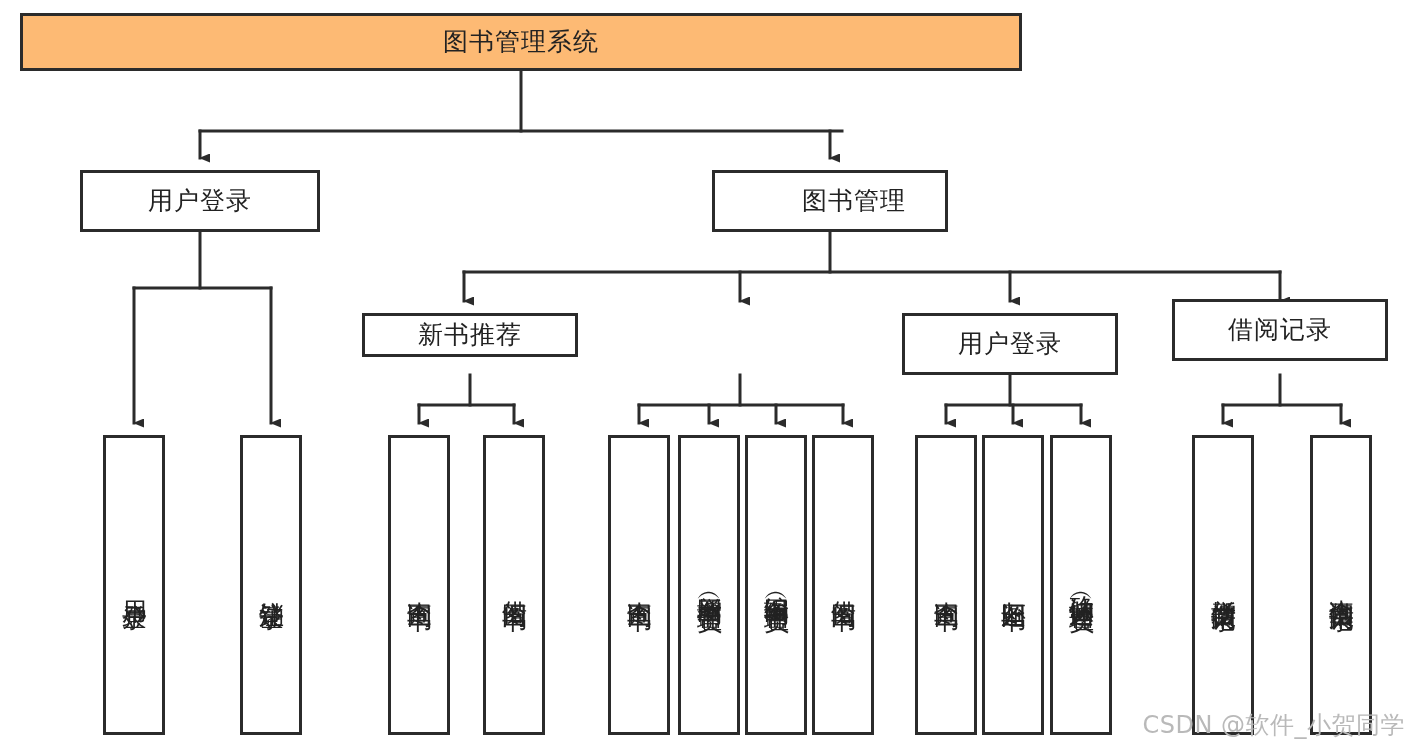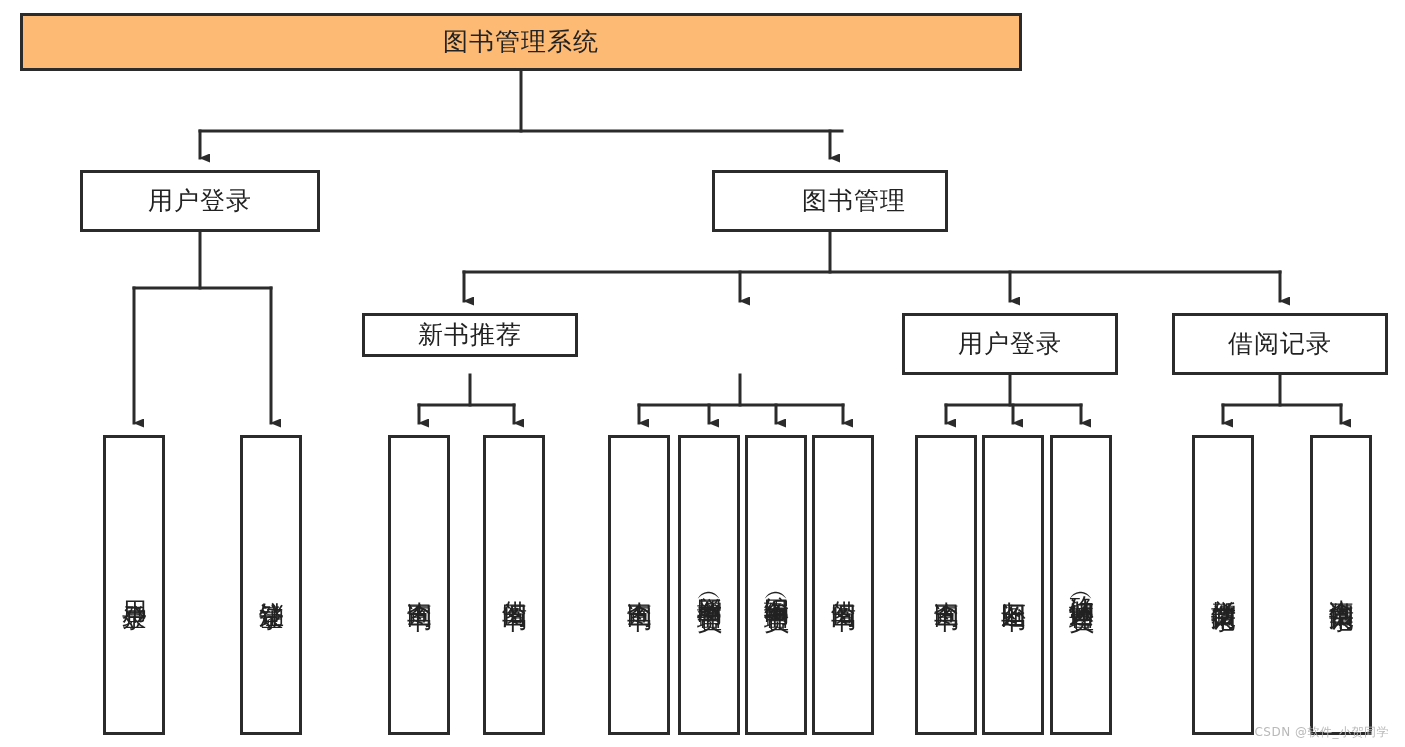--- a/index.html
+++ b/index.html
@@ -52,23 +52,23 @@
     writing-mode: vertical-rl;
     text-orientation: upright;
     font-size: 25px;
     line-height: 1.28;
     letter-spacing: 2px;
     white-space: normal;
     max-height: 272px;
   }
   .watermark {
     position: absolute;
-    right: 16px;
+    right: 0;
     bottom: 6px;
-    font-size: 12px;
+    font-size: 24px;
     color: #b9b9b9;
     letter-spacing: 0.5px;
     z-index: 9;
     white-space: nowrap;
     font-family: "DejaVu Sans", "Liberation Sans", sans-serif;
   }
 </style>
 </head>
 <body>
 
@@ -134,21 +134,21 @@
   <div class="node" style="left: 712px; top: 170px; width: 236px; height: 62px; border-color: rgb(43, 43, 43); background: rgb(255, 255, 255); padding-left: 48px;">
     <span class="node-label" style="color: rgb(34, 34, 34);">图书管理</span>
   </div>
 
   <div class="node" style="left: 362px; top: 313px; width: 216px; height: 44px; border-color: rgb(43, 43, 43); background: rgb(255, 255, 255);">
     <span class="node-label" style="color: rgb(34, 34, 34);">新书推荐</span>
   </div>
   <div class="node" style="left: 902px; top: 313px; width: 216px; height: 62px; border-color: rgb(43, 43, 43); background: rgb(255, 255, 255);">
     <span class="node-label" style="color: rgb(34, 34, 34);">用户登录</span>
   </div>
-  <div class="node" style="left: 1172px; top: 313px; width: 216px; height: 62px; border-color: rgb(43, 43, 43); background: rgb(255, 255, 255);">
+  <div class="node" style="left: 1172px; top: 299px; width: 216px; height: 62px; border-color: rgb(43, 43, 43); background: rgb(255, 255, 255);">
     <span class="node-label" style="color: rgb(34, 34, 34);">借阅记录</span>
   </div>
 
   <div class="node leaf" style="left: 103px; top: 435px; width: 62px; height: 300px; border-color: rgb(43, 43, 43); background: rgb(255, 255, 255);">
     <span class="node-label" style="color: rgb(34, 34, 34);">用户登录</span>
   </div>
   <div class="node leaf" style="left: 240px; top: 435px; width: 62px; height: 300px; border-color: rgb(43, 43, 43); background: rgb(255, 255, 255);">
     <span class="node-label" style="color: rgb(34, 34, 34);">注销登录</span>
   </div>
   <div class="node leaf" style="left: 388px; top: 435px; width: 62px; height: 300px; border-color: rgb(43, 43, 43); background: rgb(255, 255, 255);">

